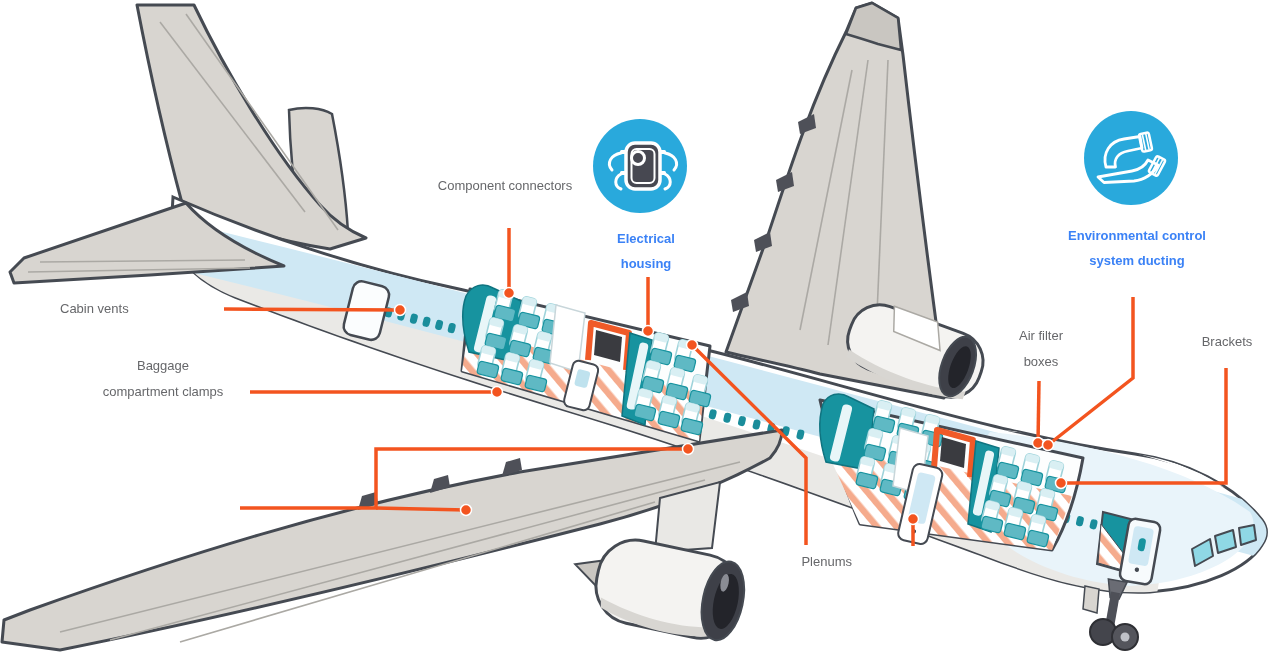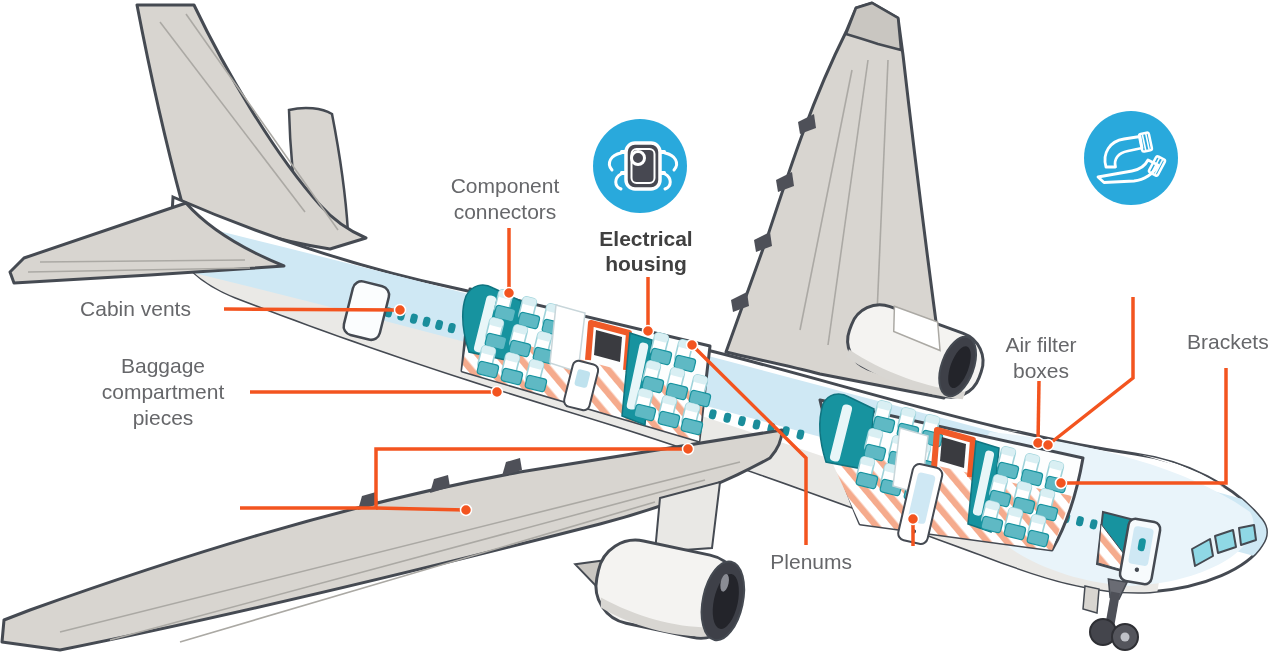--- a/index.html
+++ b/index.html
@@ -1,21 +1,21 @@
 <!DOCTYPE html>
 <html><head>
 <meta charset="utf-8">
 <style>
   html,body{margin:0;padding:0;background:#fff;}
   #stage{position:relative;width:1280px;height:658px;background:#ffffff;overflow:hidden;
          font-family:"Liberation Sans","DejaVu Sans",sans-serif;}
   #art{position:absolute;left:0;top:0;width:1280px;height:658px;}
-  .lbl{position:absolute;color:#66676A;font-size:21px;line-height:26px;text-align:center;}
-  .lbl.bold{color:#404040;font-weight:700;line-height:25px;}
-  .lbl.right{text-align:center;}
+  .lbl{position:absolute;color:#66676A;font-size:13px;line-height:26px;text-align:center;}
+  .lbl.bold{color:#3b82f6;font-weight:700;line-height:25px;}
+  .lbl.right{text-align:left;}
   .iconwrap{position:absolute;width:94px;height:94px;}
 </style>
 </head>
 <body>
 
 <div id="stage">
 
 <svg id="art" viewBox="0 0 1280 658" xmlns="http://www.w3.org/2000/svg">
   <defs>
     <pattern id="floorStripes" width="15" height="15" patternUnits="userSpaceOnUse" patternTransform="rotate(-40)">
@@ -317,28 +317,29 @@
     <g transform="rotate(28 73 55)">
       <rect x="68" y="46" width="10" height="18" rx="2" fill="none" stroke="#fff" stroke-width="2.5"></rect>
       <line x1="71.5" y1="47" x2="71.5" y2="63" stroke="#fff" stroke-width="1.6"></line>
       <line x1="75" y1="47" x2="75" y2="63" stroke="#fff" stroke-width="1.6"></line>
     </g>
   </svg>
 </div>
 
 <div class="lbl right" style="left:60px;top:296px;width:151px;">Cabin vents</div>
 
-<div class="lbl" style="left:101px;top:353px;width:124px;">Baggage compartment pieces</div>
+<div class="lbl" style="left:101px;top:353px;width:124px;">Baggage compartment clamps</div>
 
 
 <div class="lbl" style="left:430px;top:173px;width:150px;">Component connectors</div>
 
 <div class="lbl bold" style="left:591px;top:226px;width:110px;">Electrical housing</div>
 
-
-<div class="lbl" style="left:1001px;top:332px;width:80px;">Air filter boxes</div>
+<div class="lbl bold" style="left:1057px;top:223px;width:160px;">Environmental control system ducting</div>
+
+<div class="lbl" style="left:1001px;top:323px;width:80px;">Air filter boxes</div>
 
 <div class="lbl" style="left:1187px;top:329px;width:80px;">Brackets</div>
 
 <div class="lbl" style="left:752px;top:549px;width:100px;text-align:right;">Plenums</div>
 
 
 </div>
 
 </body></html>

